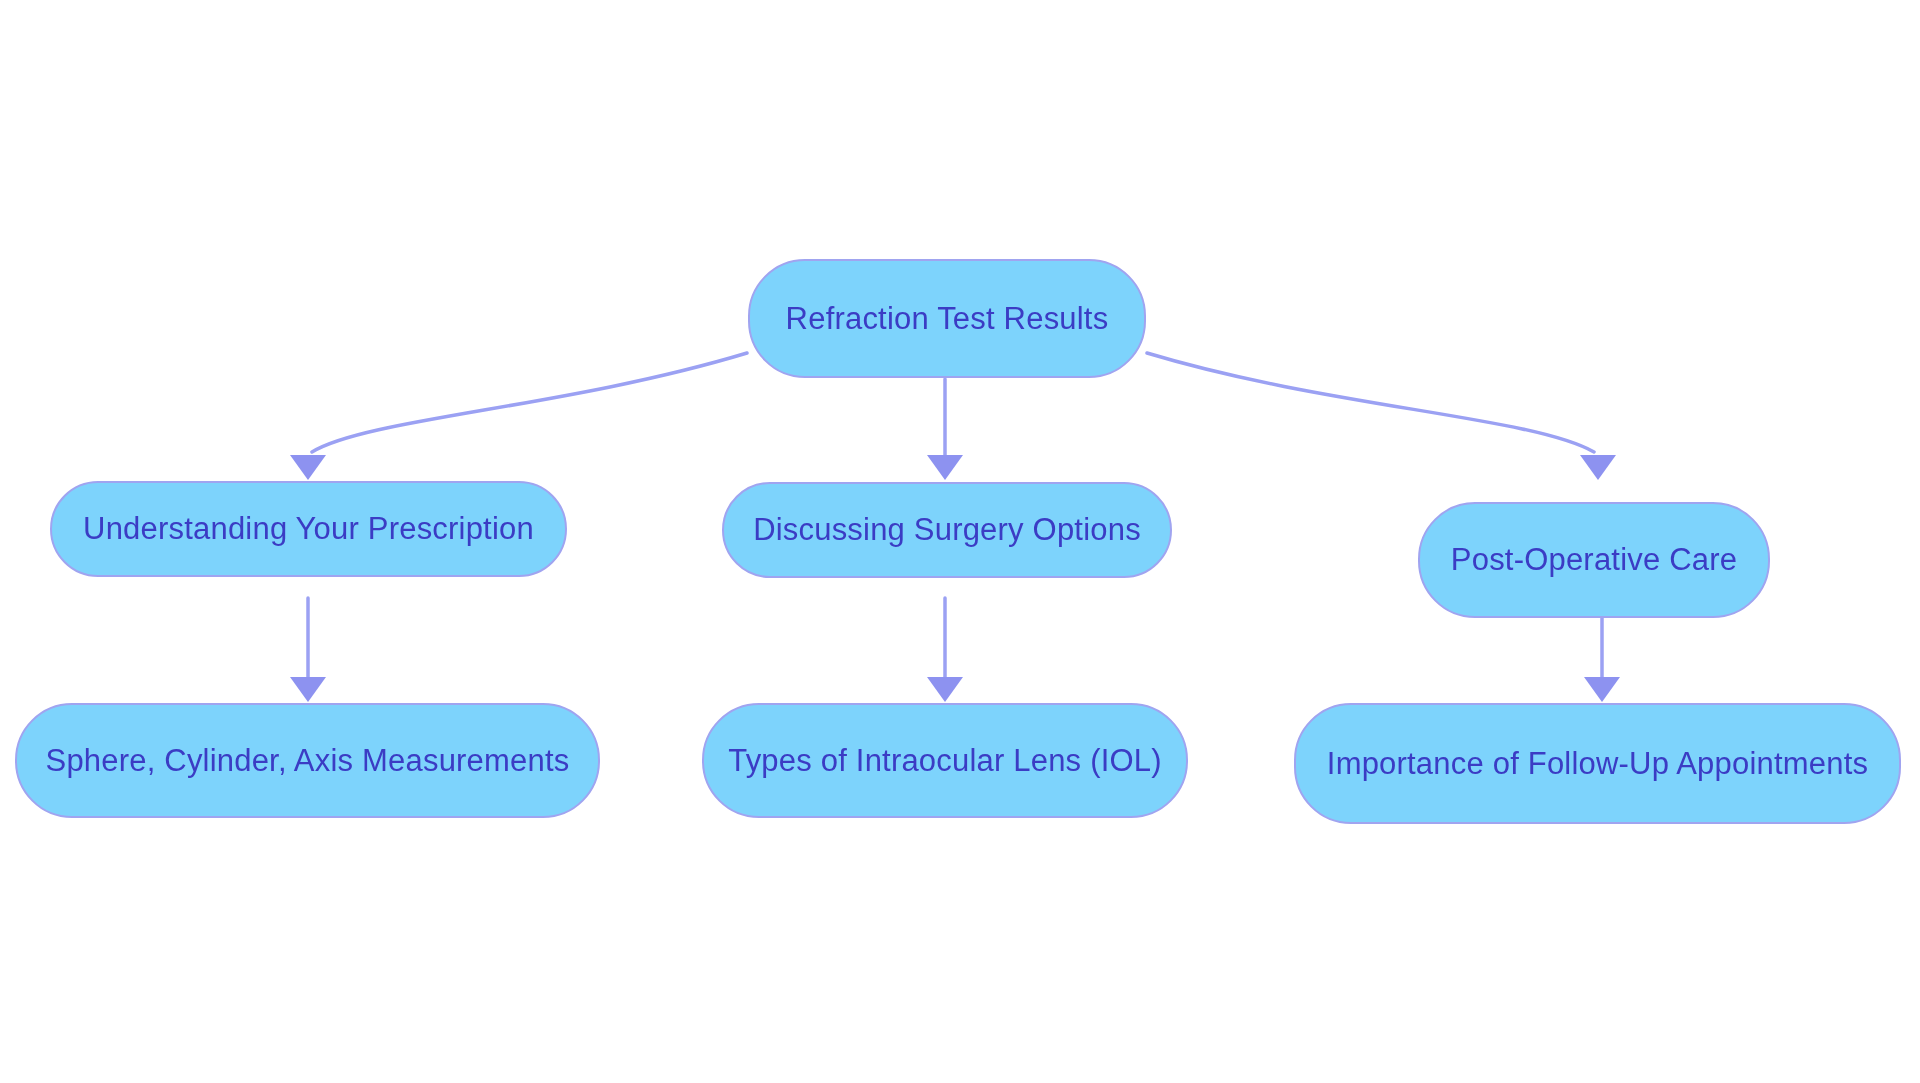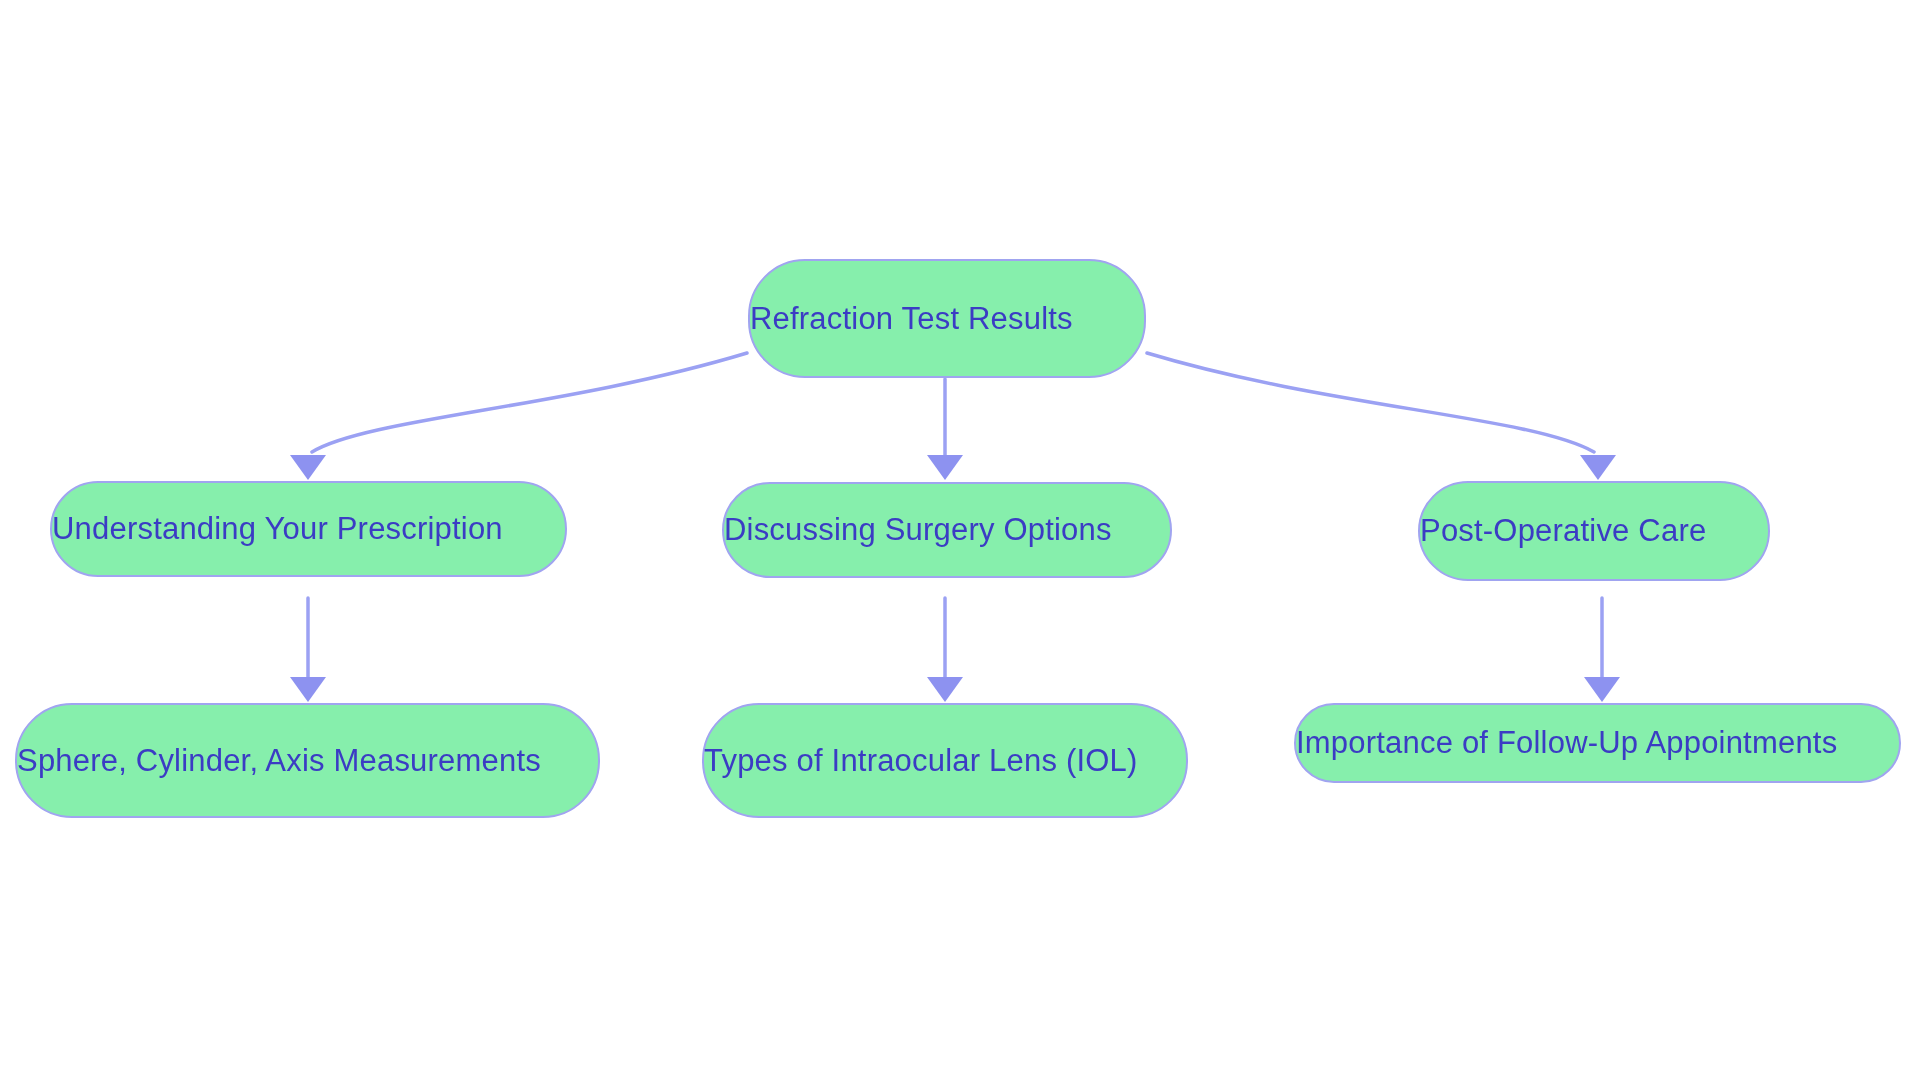--- a/index.html
+++ b/index.html
@@ -28,40 +28,40 @@
     stroke-width: 3.5;
     stroke-linecap: round;
   }
   .edge-head {
     fill: #8d92f0;
     stroke: none;
   }
   .node {
     position: absolute;
     box-sizing: border-box;
-    background: #86efac;
+    background: #7dd3fc;
     border: 2px solid #a0a4f0;
     border-radius: 57px;
     display: flex;
     align-items: center;
-    justify-content: flex-start;
+    justify-content: center;
     text-align: center;
     color: #3b3cc4;
     font-size: 31px;
     font-weight: 500;
     letter-spacing: 0.2px;
     white-space: nowrap;
   }
   .node-root        { left: 748px;  top: 259px; width: 398px; height: 119px; }
   .node-prescription{ left: 50px;   top: 481px; width: 517px; height: 96px; }
   .node-surgery     { left: 722px;  top: 482px; width: 450px; height: 96px; }
-  .node-postop      { left: 1418px; top: 481px; width: 352px; height: 100px; }
+  .node-postop      { left: 1418px; top: 502px; width: 352px; height: 116px; }
   .node-measure     { left: 15px;   top: 703px; width: 585px; height: 115px; }
   .node-iol         { left: 702px;  top: 703px; width: 486px; height: 115px; }
-  .node-followup    { left: 1294px; top: 703px; width: 607px; height: 80px; }
+  .node-followup    { left: 1294px; top: 703px; width: 607px; height: 121px; }
 </style>
 </head>
 <body>
 
 <div class="canvas">
 
   <svg class="edges" viewBox="0 0 1920 1083" xmlns="http://www.w3.org/2000/svg">
 
     <path class="edge-line" d="M 747 353 C 565 408, 368 418, 312 452"></path>
     <polygon class="edge-head" points="290,455 326,455 308,480"></polygon>

